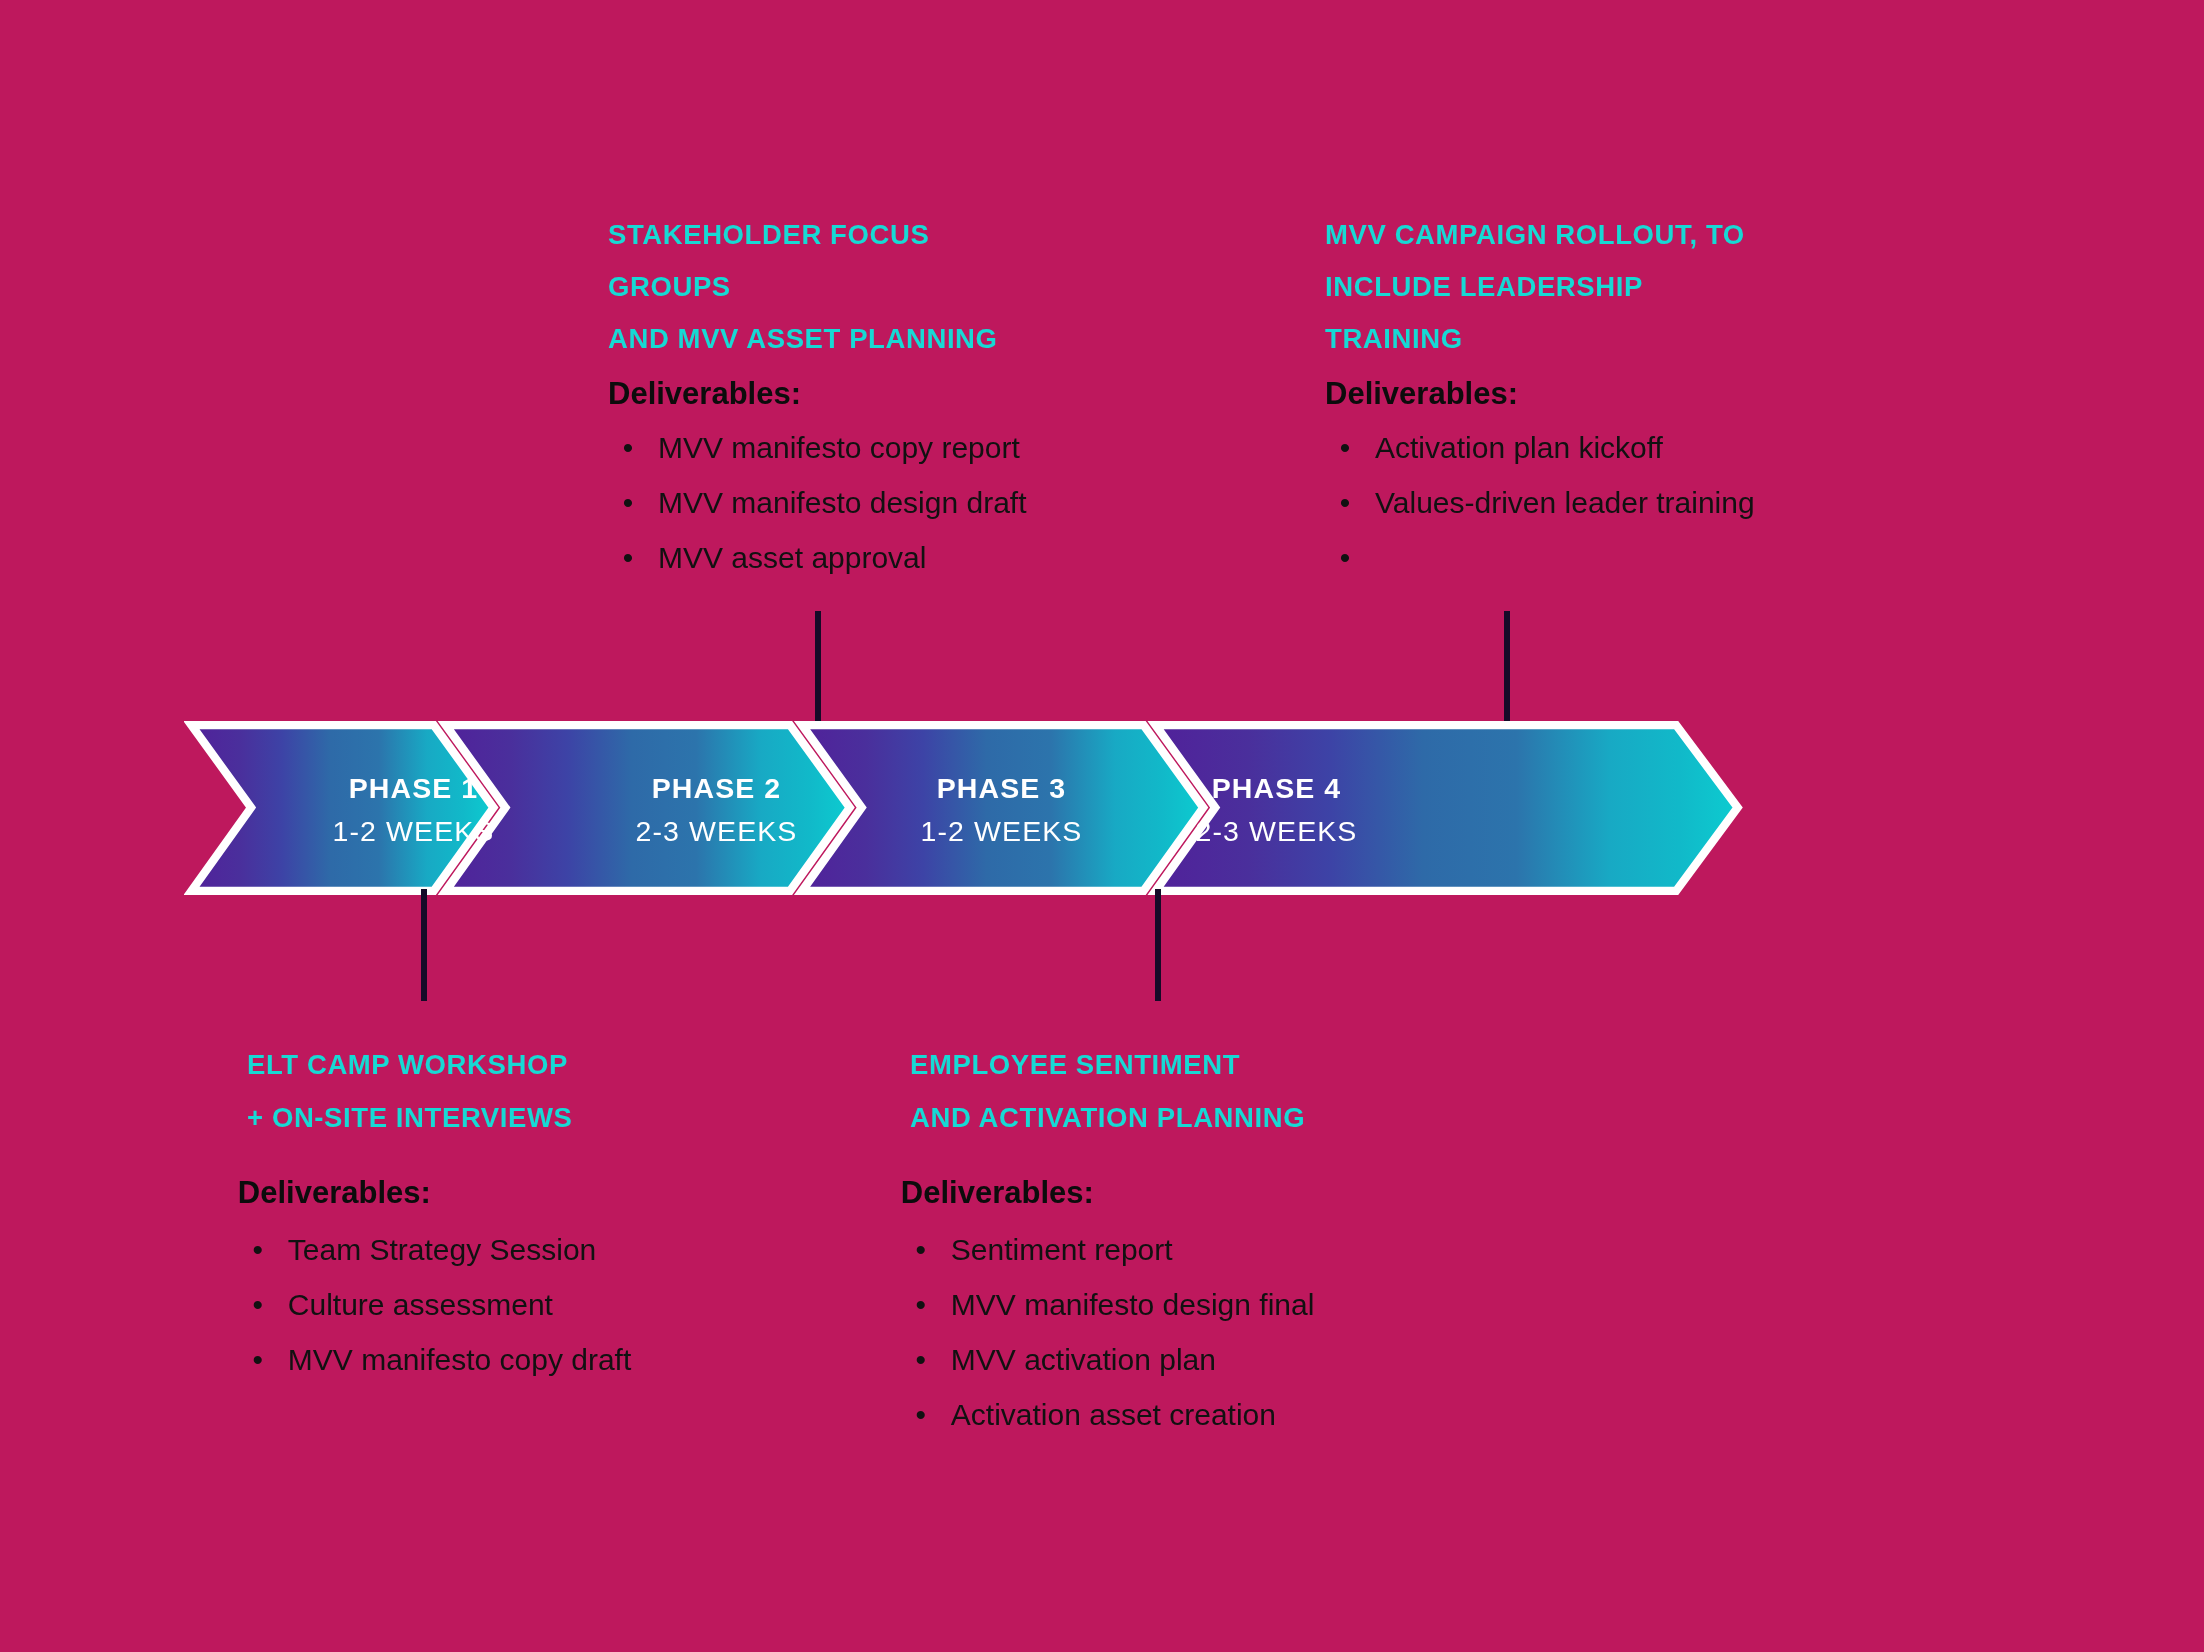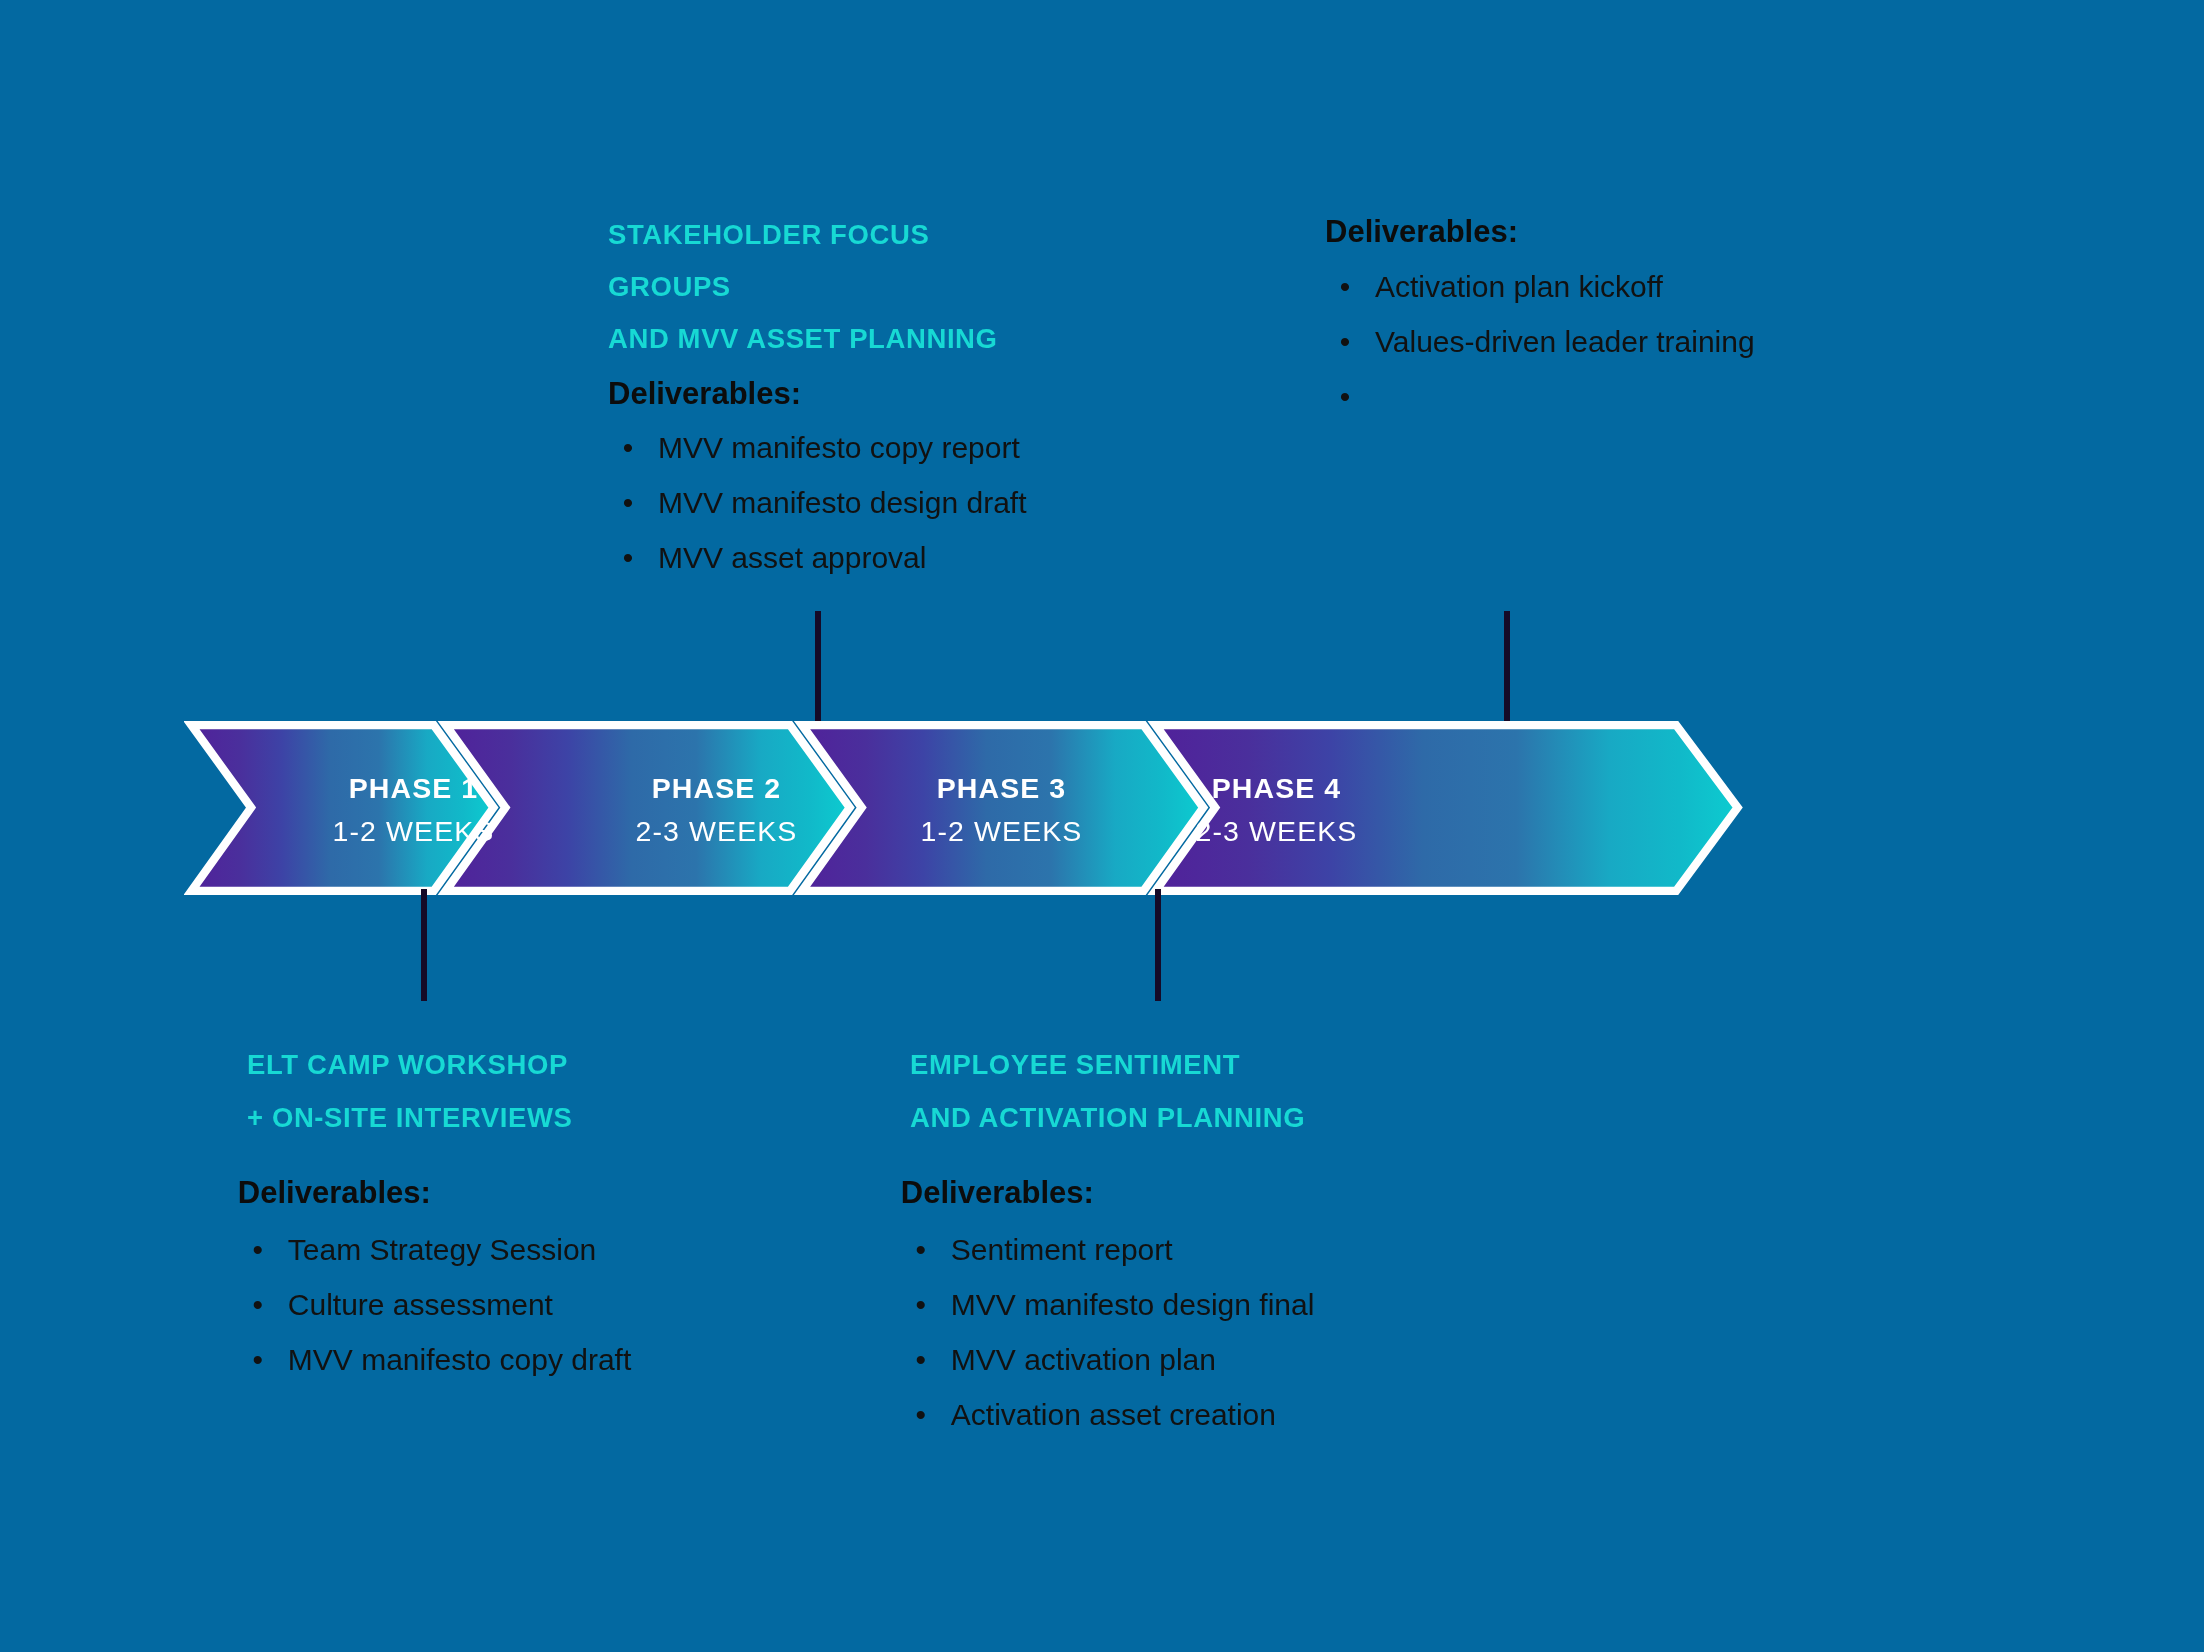--- a/index.html
+++ b/index.html
@@ -8,21 +8,21 @@
     padding: 0;
     background: #477050;
   }
   body {
     font-family: "Liberation Sans", sans-serif;
   }
   #stage {
     position: relative;
     width: 2205px;
     height: 1653px;
-    background: #0369a1;
+    background: #be185d;
     overflow: hidden;
   }
 
   
   .callout {
     position: absolute;
   }
   .callout-title {
     font-family: "Liberation Sans", sans-serif;
     font-weight: bold;
@@ -149,20 +149,23 @@
 AND MVV ASSET PLANNING</div>
     <div class="callout-deliverables-label">Deliverables:</div>
     <ul class="callout-list">
       <li><span class="bullet">•</span><span>MVV manifesto copy report</span></li>
       <li><span class="bullet">•</span><span>MVV manifesto design draft</span></li>
       <li><span class="bullet">•</span><span>MVV asset approval</span></li>
     </ul>
   </div>
 
   <div class="callout" id="callout-phase4">
+    <div class="callout-title">MVV CAMPAIGN ROLLOUT, TO
+INCLUDE LEADERSHIP
+TRAINING</div>
     <div class="callout-deliverables-label">Deliverables:</div>
     <ul class="callout-list">
       <li><span class="bullet">•</span><span>Activation plan kickoff</span></li>
       <li><span class="bullet">•</span><span>Values-driven leader training</span></li>
       <li><span class="bullet">•</span></li>
     </ul>
   </div>
 
   <div class="connector" style="left:815px; top:611px; height:118px;"></div>
   <div class="connector" style="left:1504px; top:611px; height:118px;"></div>

